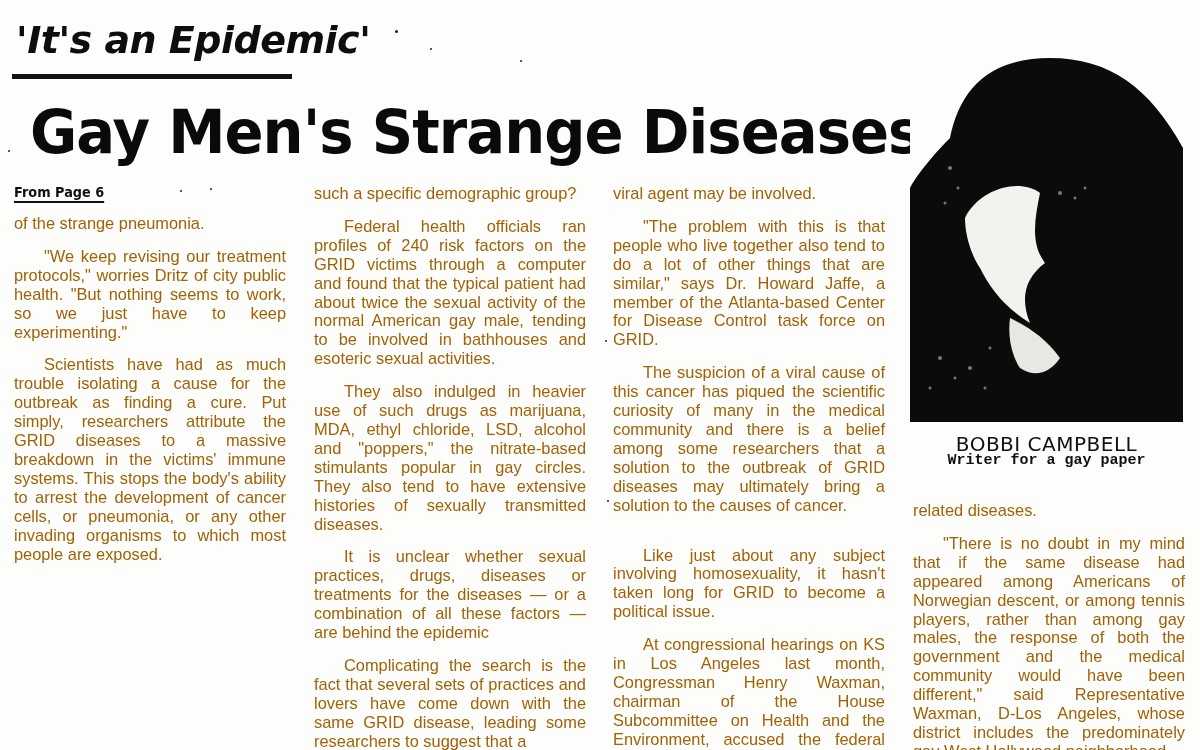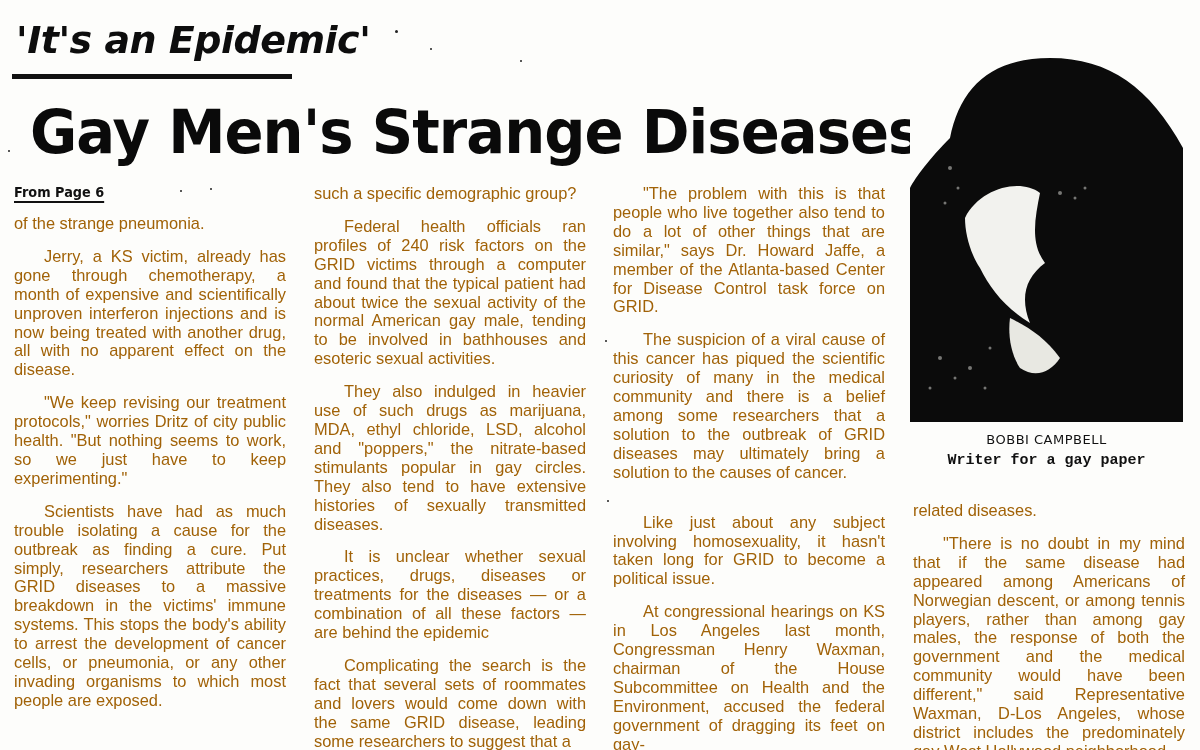--- a/index.html
+++ b/index.html
@@ -93,21 +93,21 @@
       overflow: hidden;
     }
     .photo svg { display: block; }
     .caption-name {
       position: absolute;
       left: 910px;
       top: 432px;
       width: 273px;
       text-align: center;
       font-family: "DejaVu Sans", sans-serif;
-      font-size: 13px;
+      font-size: 20px;
       letter-spacing: 0.5px;
       color: #111;
     }
     .caption-title {
       position: absolute;
       left: 910px;
       top: 452px;
       width: 273px;
       text-align: center;
       font-family: Liberation Mono, monospace;
@@ -128,34 +128,34 @@
 
   <div class="kicker">'It's an Epidemic'</div>
   <div class="kicker-rule"></div>
 
   <h1 class="headline" style="margin:0;">Gay Men's Strange Diseases</h1>
 
   <div class="from-page">From Page 6</div>
 
   <div class="col col1">
     <p class="noindent">of the strange pneumonia.</p>
-    <p>Jerry, a KS victim, already has gone through chemotherapy, a month of expensive and scientifically unproven interferon injections and is now being treated with another drug, all with no apparent effect on the disease.</p>
     <p>"We keep revising our treatment protocols," worries Dritz of city public health. "But nothing seems to work, so we just have to keep experimenting."</p>
     <p>Scientists have had as much trouble isolating a cause for the outbreak as finding a cure. Put simply, researchers attribute the GRID diseases to a massive breakdown in the victims' immune systems. This stops the body's ability to arrest the development of cancer cells, or pneumonia, or any other invading organisms to which most people are exposed.</p>
   </div>
 
   <div class="col col2">
     <p class="noindent">such a specific demographic group?</p>
     <p>Federal health officials ran profiles of 240 risk factors on the GRID victims through a computer and found that the typical patient had about twice the sexual activity of the normal American gay male, tending to be involved in bathhouses and esoteric sexual activities.</p>
     <p>They also indulged in heavier use of such drugs as marijuana, MDA, ethyl chloride, LSD, alcohol and "poppers," the nitrate-based stimulants popular in gay circles. They also tend to have extensive histories of sexually transmitted diseases.</p>
     <p>It is unclear whether sexual practices, drugs, diseases or treatments for the diseases — or a combination of all these factors — are behind the epidemic</p>
-    <p>Complicating the search is the fact that several sets of roommates and lovers would come down with the same GRID disease, leading some researchers to suggest that a</p>
+    <p>Complicating the search is the fact that several sets of practices and lovers have come down with the same GRID disease, leading some researchers to suggest that a</p>
   </div>
 
   <div class="col col3">
+    <p class="noindent">viral agent may be involved.</p>
     <p>"The problem with this is that people who live together also tend to do a lot of other things that are similar," says Dr. Howard Jaffe, a member of the Atlanta-based Center for Disease Control task force on GRID.</p>
     <p>The suspicion of a viral cause of this cancer has piqued the scientific curiosity of many in the medical community and there is a belief among some researchers that a solution to the outbreak of GRID diseases may ultimately bring a solution to the causes of cancer.</p>
     <p style="margin-top:31px;">Like just about any subject involving homosexuality, it hasn't taken long for GRID to become a political issue.</p>
     <p>At congressional hearings on KS in Los Angeles last month, Congressman Henry Waxman, chairman of the House Subcommittee on Health and the Environment, accused the federal government of dragging its feet on gay-</p>
   </div>
 
   <div class="photo" title="Portrait photo of Bobbi Campbell">
     <svg width="273" height="394" viewBox="0 0 273 394">
       <rect width="273" height="394" fill="#0b0b0b"></rect>
 

